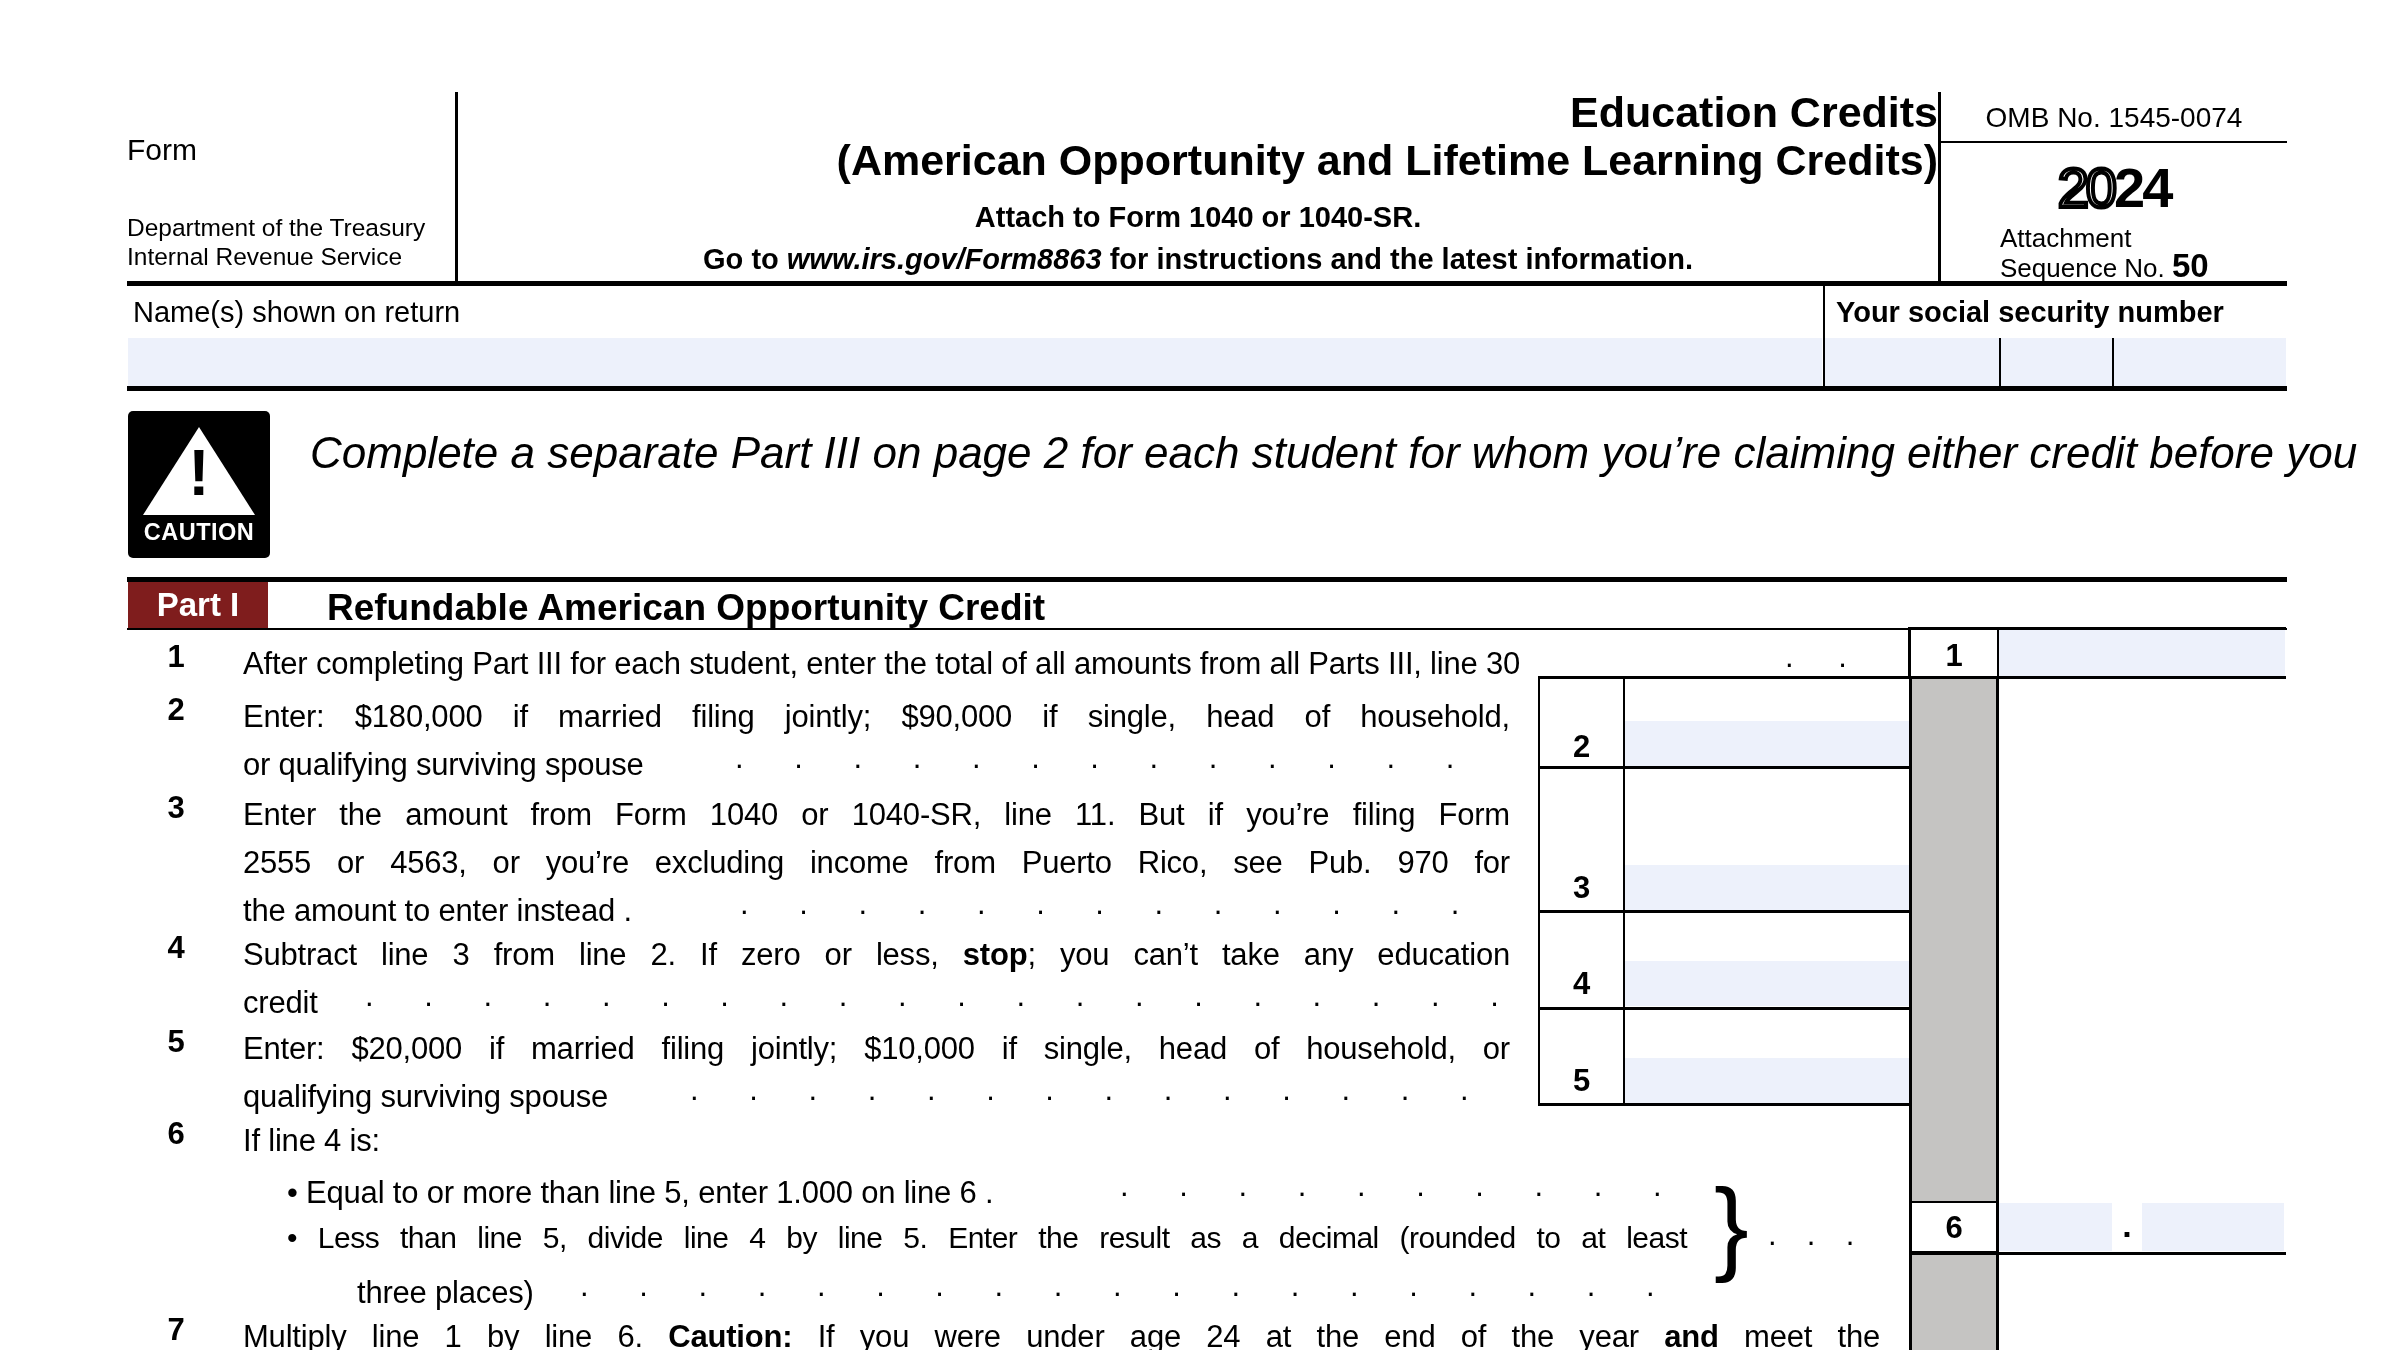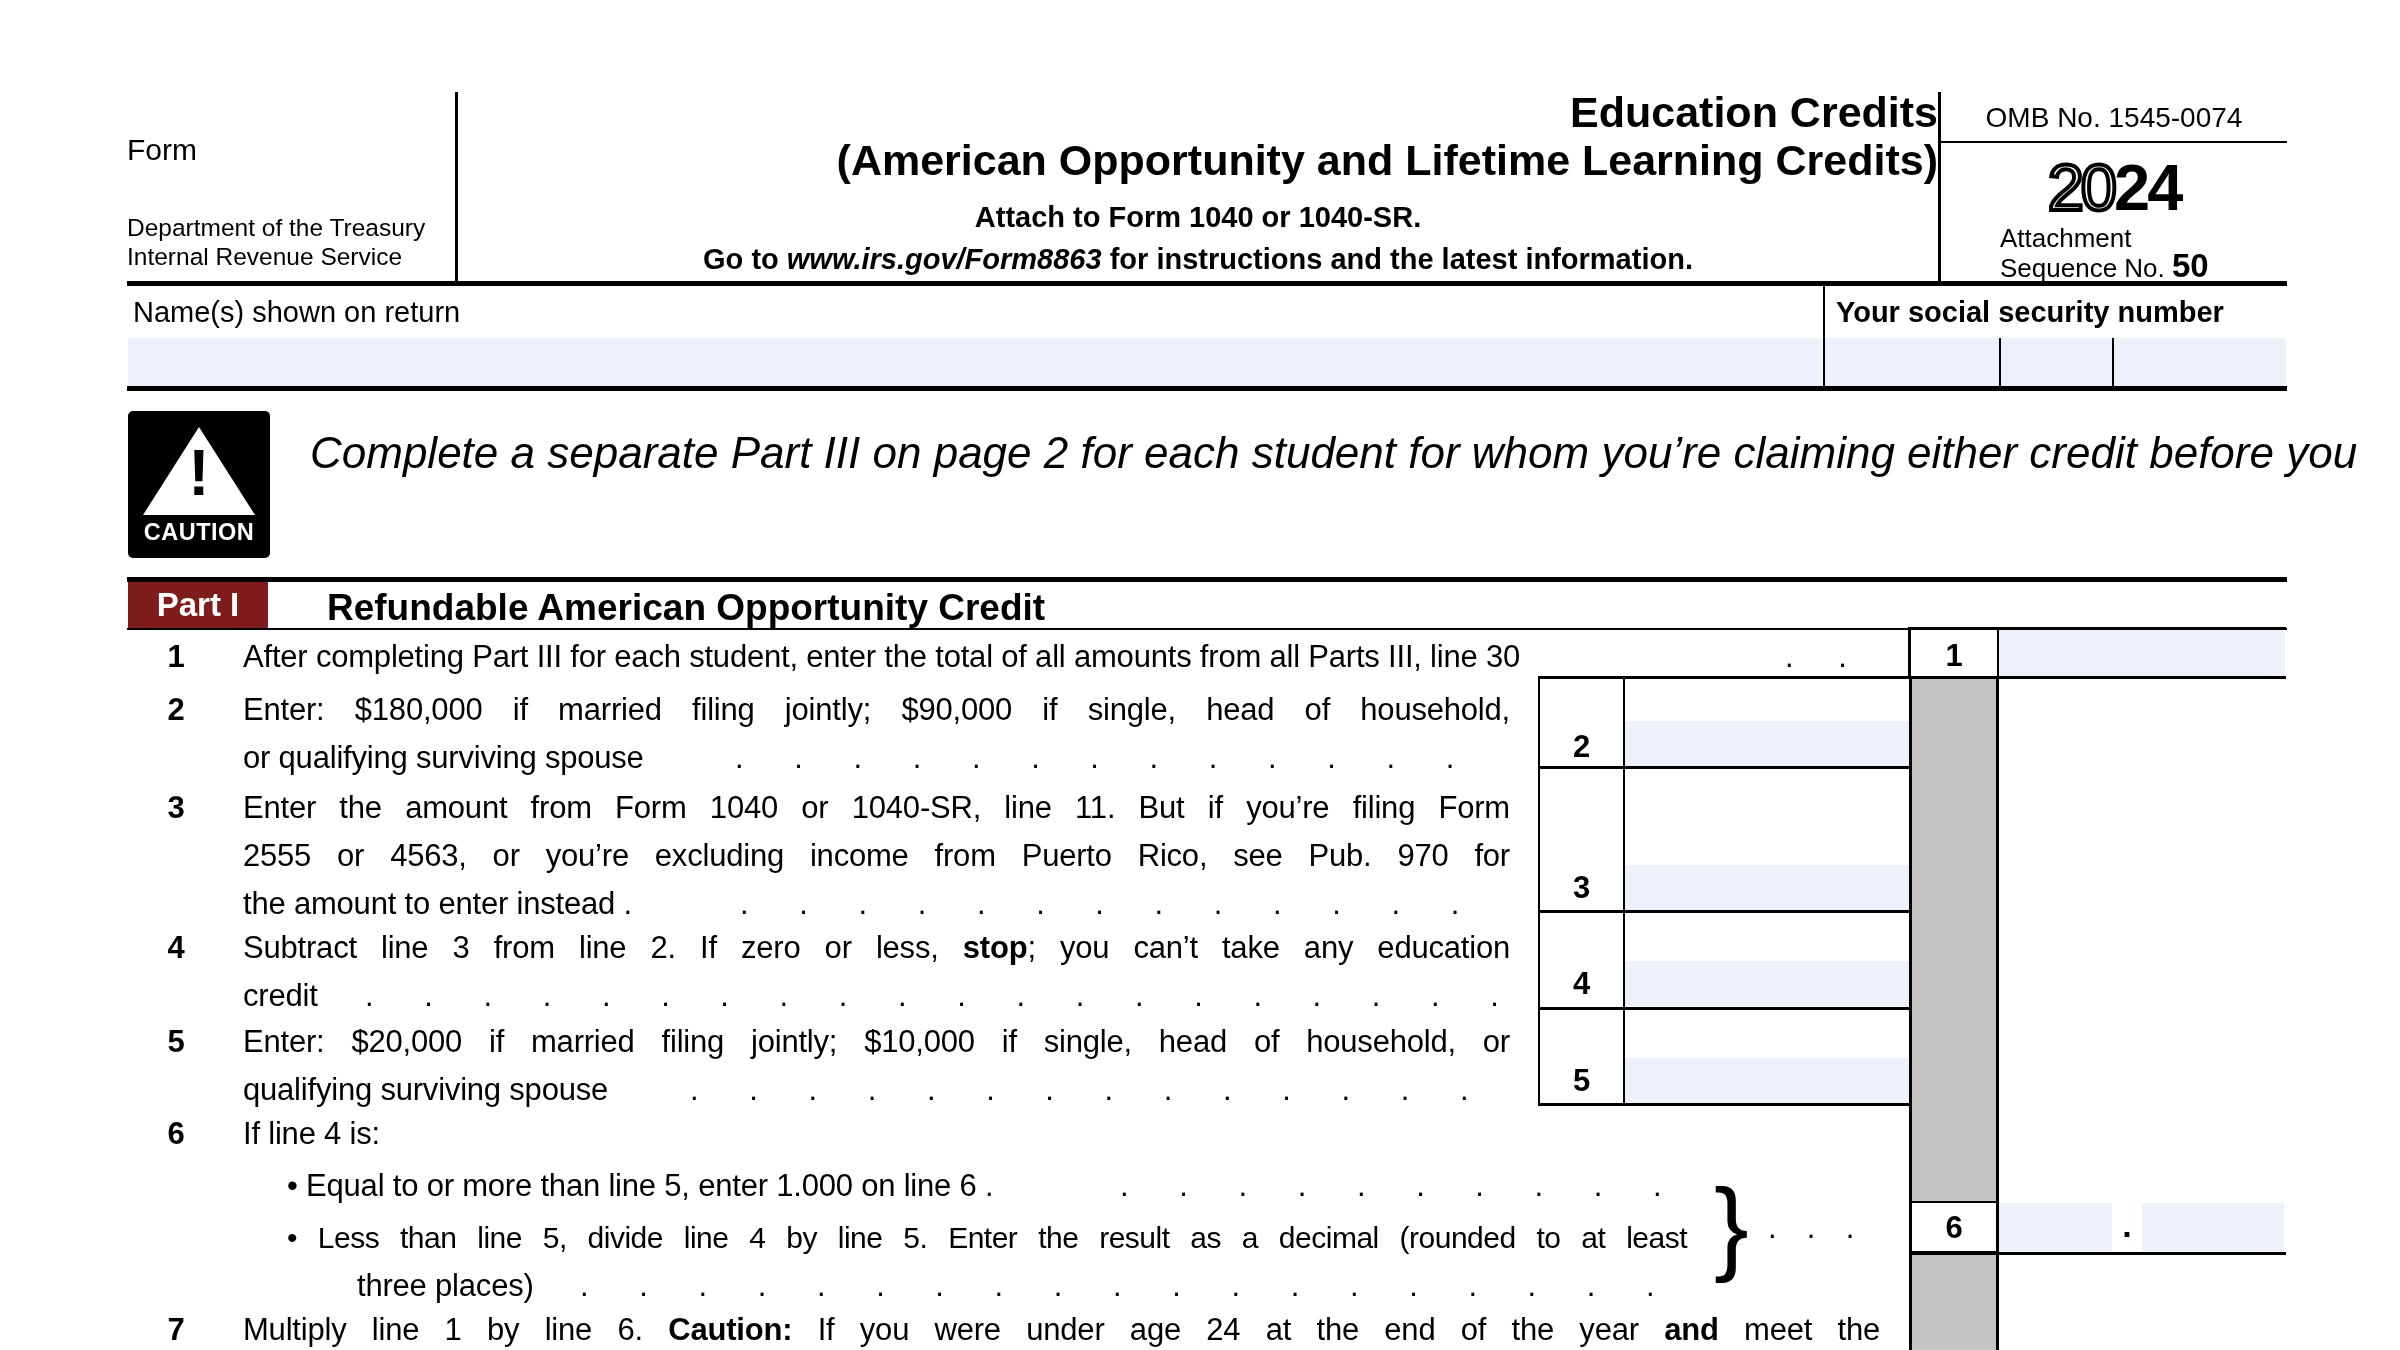--- a/index.html
+++ b/index.html
@@ -3,35 +3,35 @@
 <meta charset="utf-8">
 <style>
   * { margin:0; padding:0; box-sizing:border-box; }
   html,body { background:#fff; }
   body { font-family:"Liberation Sans","DejaVu Sans",sans-serif; color:#000; }
   #page { position:relative; width:2400px; height:1350px; background:#fff; overflow:hidden; }
   .abs { position:absolute; }
   .hline { position:absolute; background:#000; }
   .vline { position:absolute; background:#000; }
   .blue { position:absolute; background:#edf1fb; }
-  .txt { font-size:31px; line-height:40px; letter-spacing:-0.2px; white-space:nowrap; }
+  .txt { font-size:31px; line-height:40px; letter-spacing:-0.2px; white-space:nowrap;margin-top:7px; }
   .just { text-align:justify; text-align-last:justify; white-space:normal; }
   .b { font-weight:bold; }
   .i { font-style:italic; }
   .num { font-size:31px; font-weight:bold; text-align:center; line-height:40px; }
   .leader { position:absolute; overflow:hidden; white-space:nowrap; font-size:31px; line-height:40px; word-spacing:42px; }
   .cell-label { position:absolute; font-size:31px; font-weight:bold; text-align:center; line-height:40px; }
   
   .form-word { font-size:30px; }
   .form-number { font-size:78px; font-weight:bold; letter-spacing:-2px; line-height:80px; }
   .agency { font-size:24.5px; line-height:29px; }
   .title1 { font-size:43px; font-weight:bold; text-align:right; }
   .sub { font-size:29px; font-weight:bold; text-align:center; }
   .omb { font-size:28px; text-align:center; }
-  .year { font-size:65px; line-height:84px; letter-spacing:-3px; text-align:center; font-weight:bold; }
+  .year { font-size:56px; line-height:84px; letter-spacing:-3px; text-align:center; font-weight:bold; }
   .y20 { font-weight:400; color:#fff; -webkit-text-stroke:4px #000; }
   .attach-small { font-size:26px; line-height:27px; }
   .seq-num { font-size:33px; font-weight:bold; }
   .rowlabel { font-size:29px; }
   
   .cicon { position:absolute; left:128px; top:411px; width:142px; height:147px; background:#000; border-radius:5px; }
   .ctri { position:absolute; left:15px; top:16px; width:0; height:0; border-left:56px solid transparent; border-right:56px solid transparent; border-bottom:88px solid #fff; }
   .cbang { position:absolute; left:0; top:30px; width:142px; text-align:center; font-size:64px; font-weight:900; color:#000; line-height:64px; }
   .cword { position:absolute; left:0; top:108px; width:142px; text-align:center; font-size:23.5px; font-weight:bold; color:#fff; letter-spacing:0.5px; }
   .caution-text { font-size:44px; font-style:italic; line-height:49px; }

